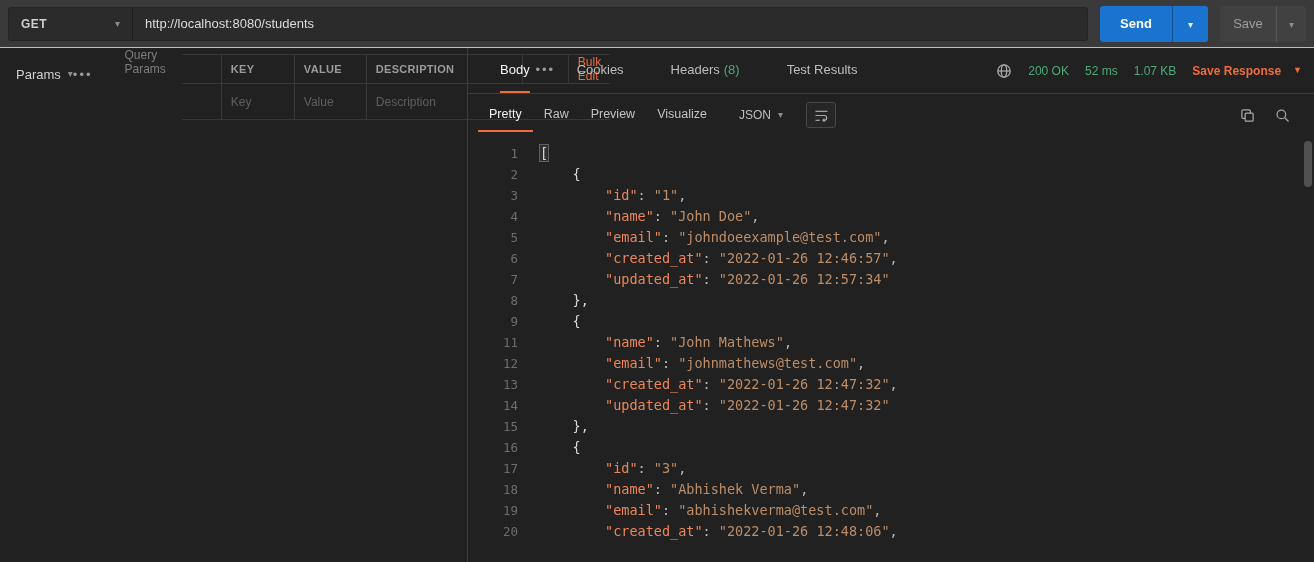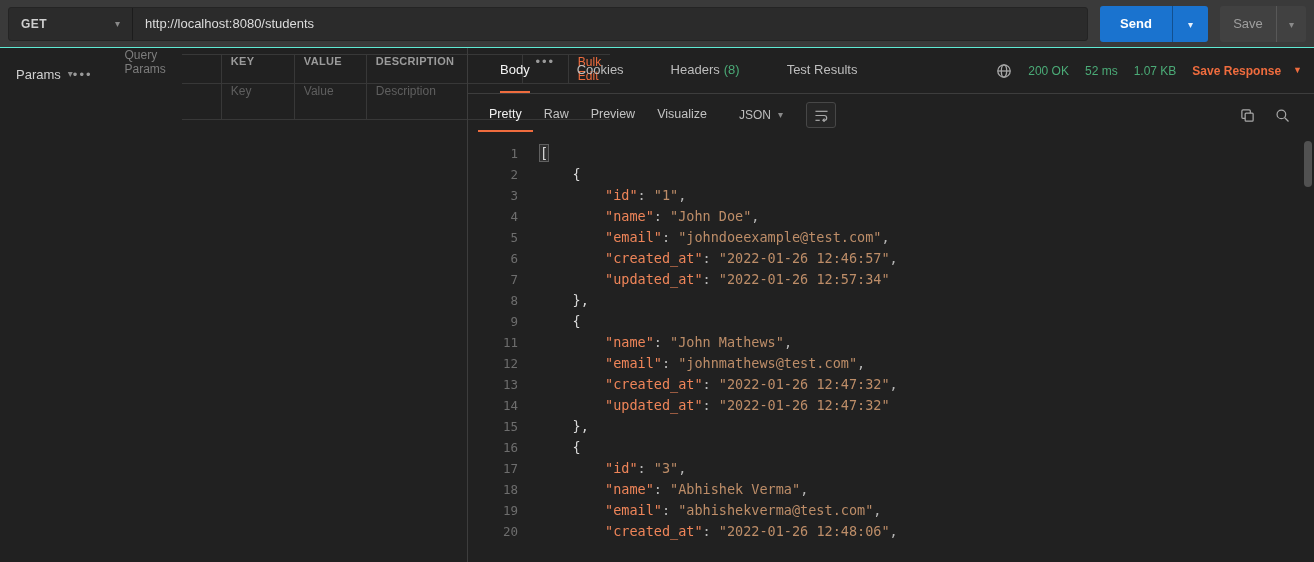--- a/index.html
+++ b/index.html
@@ -51,21 +51,21 @@
   .params-header{height:40px;flex:none;display:flex;align-items:center;justify-content:space-between;
     padding:0 16px;margin-top:6px;}
   .params-title{display:flex;align-items:center;gap:7px;font-size:13px;color:#d0d0d0;cursor:pointer;}
   .more-dots{color:#9a9a9a;font-size:13px;letter-spacing:2px;cursor:pointer;line-height:1;}
   .query-params-label{padding:0 16px;height:28px;display:flex;align-items:center;
     color:#7d7d7d;font-size:12px;}
   .params-table{margin-top:6px;border-top:1px solid #383838;font-size:12px;}
   .ptr{display:flex;border-bottom:1px solid #383838;}
   .ptr-head{height:29px;}
   .ptr-data{height:36px;}
-  .pcell{border-right:1px solid #383838;display:flex;align-items:flex-start;padding:0 9px;}
+  .pcell{border-right:1px solid #383838;display:flex;align-items:center;padding:0 9px;}
   .pcell.c0{width:40px;flex:none;padding:0;}
   .pcell.c1{width:73px;flex:none;}
   .pcell.c2{width:72px;flex:none;}
   .pcell.c3h{width:156px;flex:none;}
   .pcell.c3{flex:1;border-right:none;}
   .pcell.c4{width:46px;flex:none;justify-content:center;}
   .pcell.c5{flex:1;border-right:none;justify-content:flex-start;}
   .col-label{color:#9b9b9b;font-size:11px;font-weight:bold;letter-spacing:.3px;}
   .bulk-edit{color:var(--accent-orange);font-size:12px;cursor:pointer;}
   .cell-input{width:100%;background:transparent;border:none;outline:none;color:#c8c8c8;

